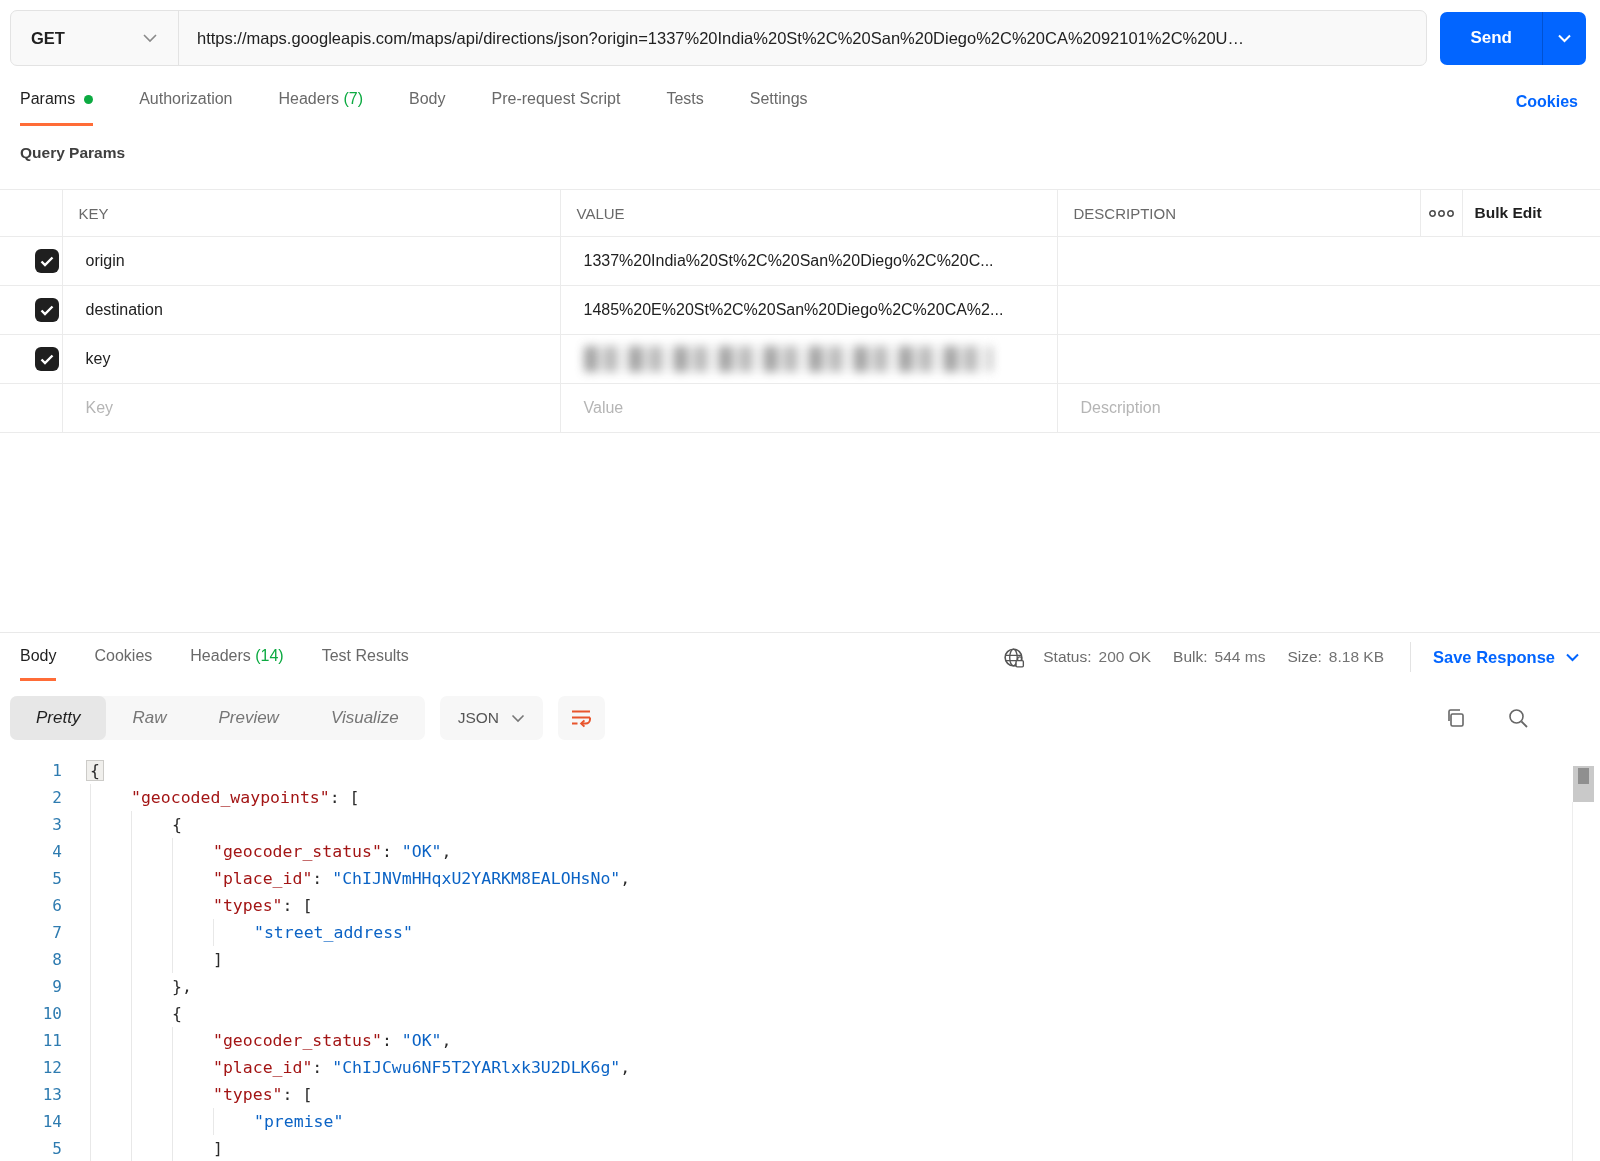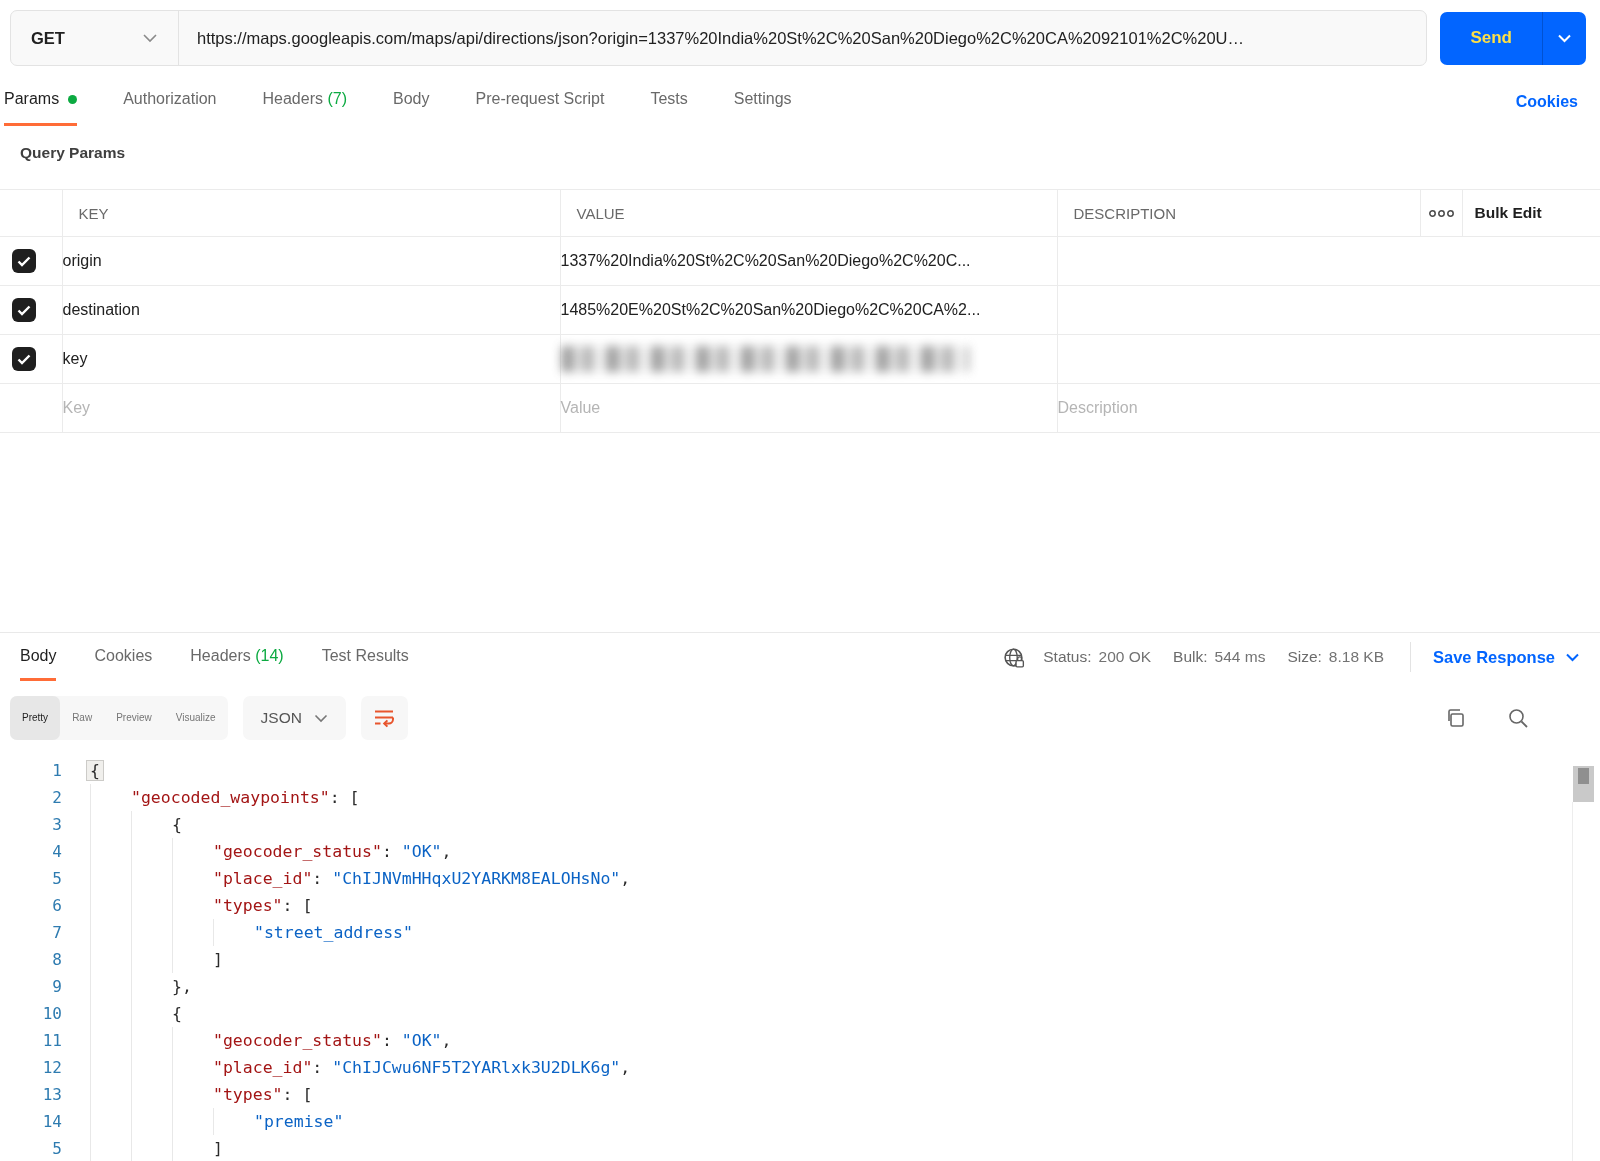--- a/index.html
+++ b/index.html
@@ -9,46 +9,46 @@
   
   .url-row { display:flex; align-items:center; padding:10px 14px 0 10px; gap:13px; }
   .url-container { flex:1; display:flex; height:56px; background:#f9f9f9;
     border:1px solid #e3e3e3; border-radius:7px; overflow:hidden; }
   .method { width:168px; flex:none; display:flex; align-items:center; justify-content:space-between;
     padding:0 20px; border-right:1px solid #e3e3e3; font-size:16.5px; font-weight:600; cursor:pointer; }
   .url-input { flex:1; display:flex; align-items:center; padding:0 18px; font-size:16.5px;
     white-space:nowrap; overflow:hidden; color:#212121; }
   .send-btn { height:53px; flex:none; display:flex; align-items:stretch; background:#0265ff;
     border-radius:7px; overflow:hidden; cursor:pointer; }
-  .send-main { display:flex; align-items:center; padding:0 30px; color:#fde047; font-size:17px; font-weight:700; }
+  .send-main { display:flex; align-items:center; padding:0 30px; color:#ffffff; font-size:17px; font-weight:700; }
   .send-caret { display:flex; align-items:center; justify-content:center; width:44px;
     border-left:1px solid rgba(0,0,0,.18); }
 
   
-  .req-tabs { display:flex; align-items:flex-end; gap:46px; padding:24px 22px 0 4px; }
+  .req-tabs { display:flex; align-items:flex-end; gap:46px; padding:24px 22px 0 20px; }
   .rtab { font-size:16px; color:#696969; padding-bottom:15px; border-bottom:3px solid transparent; cursor:pointer; }
   .rtab.active { color:#1f1f1f; border-bottom-color:#ff6c37; display:flex; align-items:center; gap:9px; }
   .dot { width:9px; height:9px; border-radius:50%; background:#0caa41; }
   .count { color:#0caa41; }
   .cookies-link { margin-left:auto; color:#0265ff; font-weight:600; font-size:16px;
     padding-bottom:15px; cursor:pointer; }
 
   .section-title { margin:18px 0 0 20px; font-size:15.5px; font-weight:600; color:#3f3f3f; }
 
   
   table.params { width:100%; border-collapse:collapse; table-layout:fixed; margin-top:27px; }
   table.params col.c-cb { width:62px; } table.params col.c-key { width:498px; }
   table.params col.c-val { width:497px; } table.params col.c-desc { width:363px; }
   table.params col.c-more { width:42px; } table.params col.c-bulk { width:138px; }
   table.params th { height:47px; text-align:left; font-size:15px; font-weight:500; color:#696969;
     padding-left:16px; border-top:1px solid #ebebeb; border-bottom:1px solid #ebebeb; }
   table.params th + th, table.params td + td { border-left:1px solid #ebebeb; }
   table.params th.bulk { color:#1f1f1f; font-weight:700; font-size:15.5px; padding-left:12px; }
   table.params th.more { padding-left:0; text-align:center; }
-  table.params td { height:49px; font-size:16px; padding-left:0; border-bottom:1px solid #ebebeb; }
+  table.params td { height:49px; font-size:16px; padding-left:23px; border-bottom:1px solid #ebebeb; }
   .cbx { width:24px; height:24px; margin-left:12px; background:#1f1f1f; border-radius:6px;
     display:flex; align-items:center; justify-content:center; cursor:pointer; }
   td.cb-cell { padding-left:0; }
   .ph { color:#b5b5b5; }
   .blur-bar { width:408px; height:26px; border-radius:3px; opacity:.8; filter:blur(5px);
     background:repeating-linear-gradient(90deg,#8d8d8d 0 13px,#dcdcdc 13px 21px,#a9a9a9 21px 33px,#f0f0f0 33px 45px); }
 
   .spacer { height:199px; }
 
   
@@ -61,21 +61,21 @@
   .meta-label { color:#6b6b6b; }
   .meta-value { color:#737373; }
   .meta-group { display:flex; gap:7px; margin-right:14px; }
   .v-div { width:1px; height:30px; background:#e3e3e3; margin:0 14px 0 4px; }
   .save-resp { color:#0265ff; font-weight:700; font-size:16.5px; display:flex; align-items:center;
     gap:10px; cursor:pointer; }
 
   
   .view-bar { display:flex; align-items:center; margin:15px 20px 0 10px; height:44px; }
   .seg { display:flex; background:#f7f7f7; border-radius:7px; }
-  .seg-item { padding:0 12px; line-height:44px; font-size:10px; color:#767676; cursor:pointer; }
+  .seg-item { padding:0 26px; line-height:44px; font-size:17px; color:#767676; cursor:pointer;font-style:italic; }
   .seg-item.active { background:#e7e7e7; border-radius:7px; color:#1f1f1f; }
   .fmt-select { margin-left:15px; height:44px; background:#f7f7f7; border-radius:7px;
     display:flex; align-items:center; gap:12px; padding:0 18px; font-size:15.5px; color:#555; cursor:pointer; }
   .wrap-btn { margin-left:15px; width:47px; height:44px; background:#f7f7f7; border-radius:7px;
     display:flex; align-items:center; justify-content:center; cursor:pointer; }
   .view-icons { margin-left:auto; display:flex; align-items:center; gap:38px; padding-right:50px; }
 
   
   .code-area { position:relative; margin-top:12px; height:418px; overflow:hidden;
     font-family:"DejaVu Sans Mono","Liberation Mono",monospace; font-size:16.5px; }

